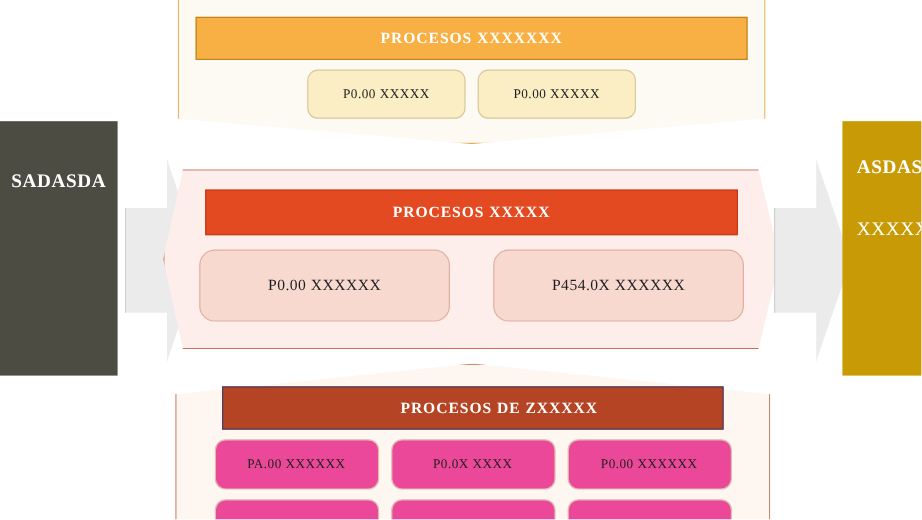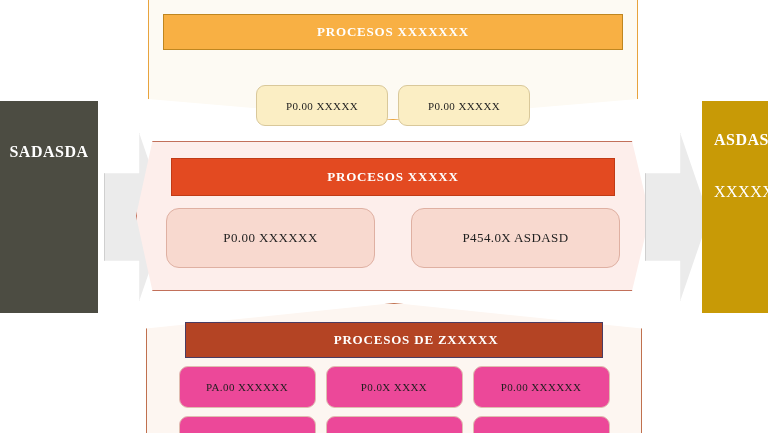--- a/index.html
+++ b/index.html
@@ -109,21 +109,21 @@
     left: 148px;
     top: -12px;
     width: 490px;
     height: 132px;
   }
   #band-top .band-shape {
     background: #fdfaf3;
     border: 1px solid #e8a33d;
     clip-path: polygon(0% 0%, 45% 0%, 50% 8%, 55% 0%, 100% 0%, 100% 84%, 50% 100%, 0% 84%);
   }
-  #band-top .band-inner { top: 26px; gap: 27px; }
+  #band-top .band-inner { top: 26px; }
 
   
   #band-mid {
     left: 136px;
     top: 141px;
     width: 514px;
     height: 150px;
   }
   #band-mid .band-shape {
     background: #fdeeeb;
@@ -242,21 +242,21 @@
       </div>
     </div>
   </div>
 
   <div class="band" id="band-mid">
     <div class="band-shape"></div>
     <div class="band-inner">
       <div class="banner" id="banner-mid">PROCESOS XXXXX</div>
       <div class="pill-row">
         <div class="pill">P0.00 XXXXXX</div>
-        <div class="pill">P454.0X ASDASD</div>
+        <div class="pill">P454.0X XXXXXX</div>
       </div>
     </div>
   </div>
 
   <div class="band" id="band-bot">
     <div class="band-shape"></div>
     <div class="band-inner">
       <div class="banner" id="banner-bot">PROCESOS DE ZXXXXX</div>
       <div class="pill-row">
         <div class="pill">PA.00 XXXXXX</div>

